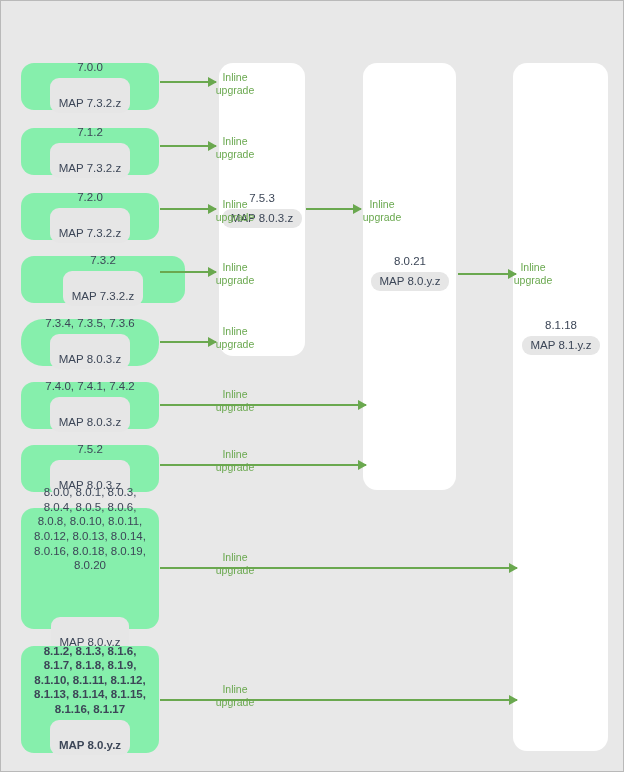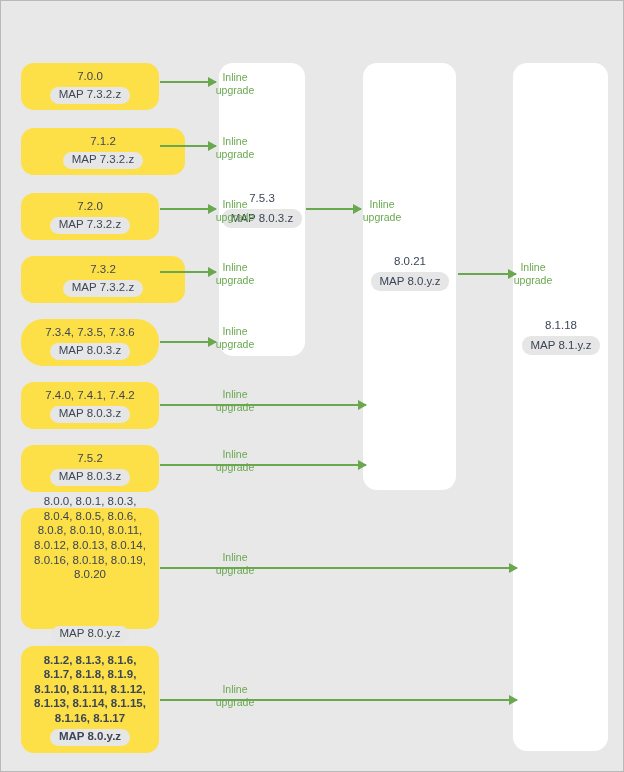--- a/index.html
+++ b/index.html
@@ -36,40 +36,40 @@
   
   .lane {
     position: absolute;
     background: #ffffff;
     border-radius: 14px;
   }
 
   
   .vbox {
     position: absolute;
-    background: #fde047;
+    background: #86efac;
     border-radius: 13px;
     box-sizing: border-box;
     display: flex;
     flex-direction: column;
     align-items: center;
     justify-content: center;
   }
   .vbox .versions {
     font-size: 11.5px;
     color: #3c4657;
     text-align: center;
     line-height: 14.6px;
     white-space: pre-line;
   }
   .vbox .map-pill {
     margin-top: 4px;
     background: #e6e6e6;
     border-radius: 9px;
-    padding: 0 9px 3px 9px;
+    padding: 18px 9px 3px 9px;
     font-size: 11.5px;
     color: #3c4657;
     white-space: nowrap;
     line-height: 14px;
   }
 
   
   .lane-node {
     position: absolute;
     display: flex;
@@ -125,21 +125,21 @@
 
   <div class="lane" style="left:218px; top:62px; width:86px; height:293px;"></div>
   <div class="lane" style="left:362px; top:62px; width:93px; height:427px;"></div>
   <div class="lane" style="left:512px; top:62px; width:95px; height:688px;"></div>
 
   <div class="vbox" style="left:20px; top:62px; width:138px; height:47px;">
     <div class="versions">7.0.0</div>
     <div class="map-pill">MAP 7.3.2.z</div>
   </div>
 
-  <div class="vbox" style="left:20px; top:127px; width:164px; height:47px;">
+  <div class="vbox" style="left:20px; top:127px; width:138px; height:47px;">
     <div class="versions">7.1.2</div>
     <div class="map-pill">MAP 7.3.2.z</div>
   </div>
 
   <div class="vbox" style="left:20px; top:192px; width:138px; height:47px;">
     <div class="versions">7.2.0</div>
     <div class="map-pill">MAP 7.3.2.z</div>
   </div>
 
   <div class="vbox" style="left:20px; top:255px; width:164px; height:47px;">

